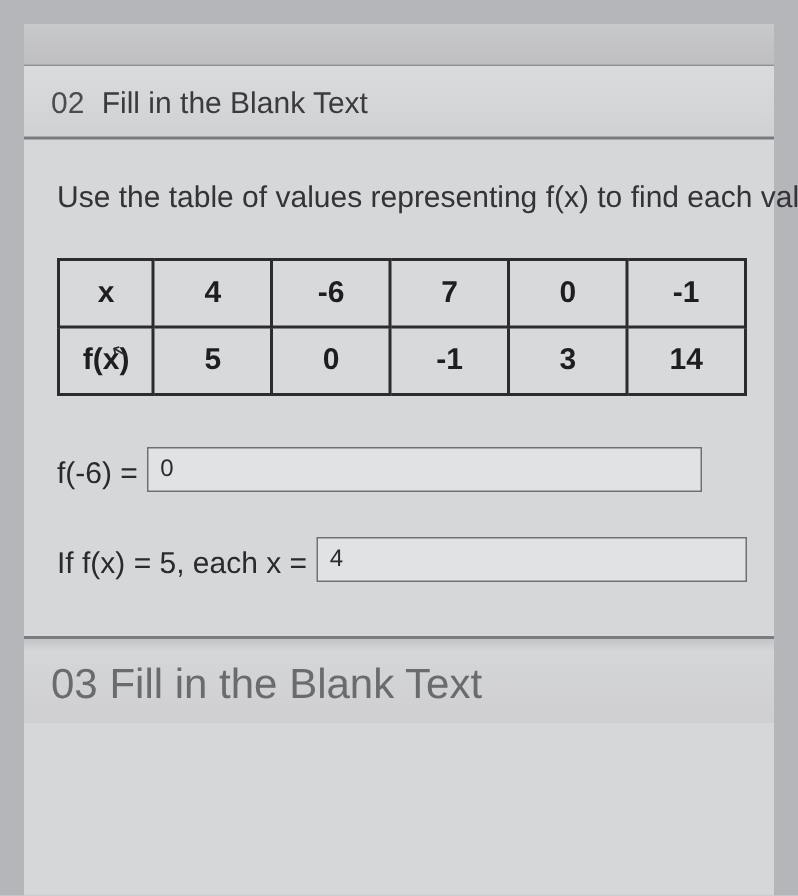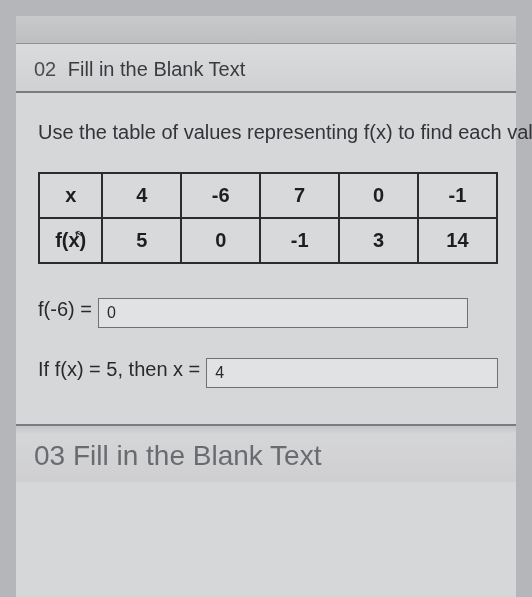--- a/index.html
+++ b/index.html
@@ -53,21 +53,21 @@
       padding: 10px 0;
       width: 80px;
       background: #d8d9db;
     }
     table.vals th.rowhead {
       width: 64px;
       font-weight: 700;
     }
     .question-row {
       display: flex;
-      align-items: flex-start;
+      align-items: flex-end;
       margin-bottom: 30px;
       font-size: 20px;
       color: #2a2a2e;
     }
     .question-row .label { margin-right: 6px; white-space: nowrap; }
     .answer-box {
       border: 1px solid #6f7073;
       background: #e1e2e4;
       height: 30px;
       padding: 4px 8px;
@@ -145,21 +145,21 @@
     </tbody>
       </table>
 
     <div class="question-row">
       <span class="label">f(-6) =</span>
       <input class="answer-box wide" value="0" style="">
     </div>
 
 
     <div class="question-row" style="margin-bottom:18px">
-      <span class="label">If f(x) = 5, then x =</span>
+      <span class="label">If f(x) = 5, each x =</span>
       <input class="answer-box med" value="4" style="">
     </div>
   </div>
 
   <div class="next-section">
     <span class="num">03</span>
     <span class="title">Fill in the Blank Text</span>
   </div>
 
   <div class="fade-bottom"></div>

